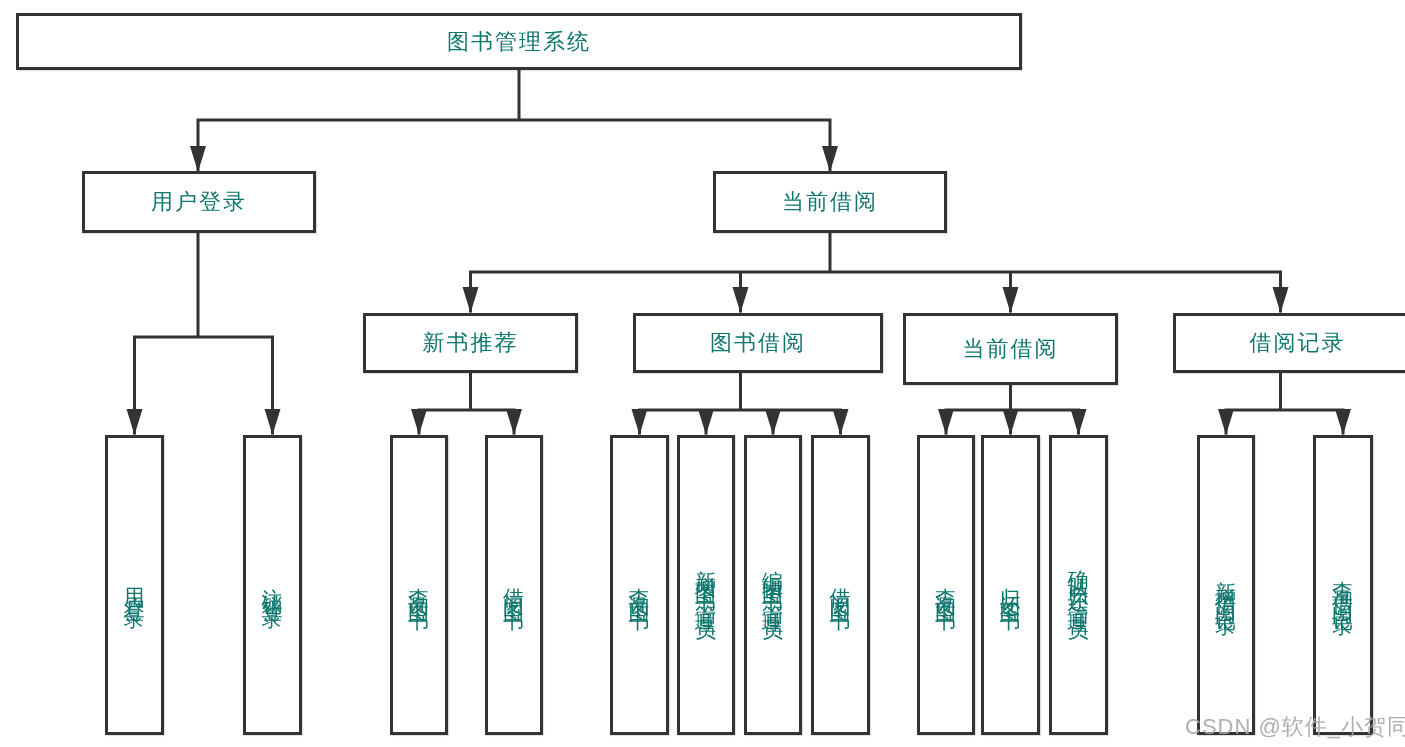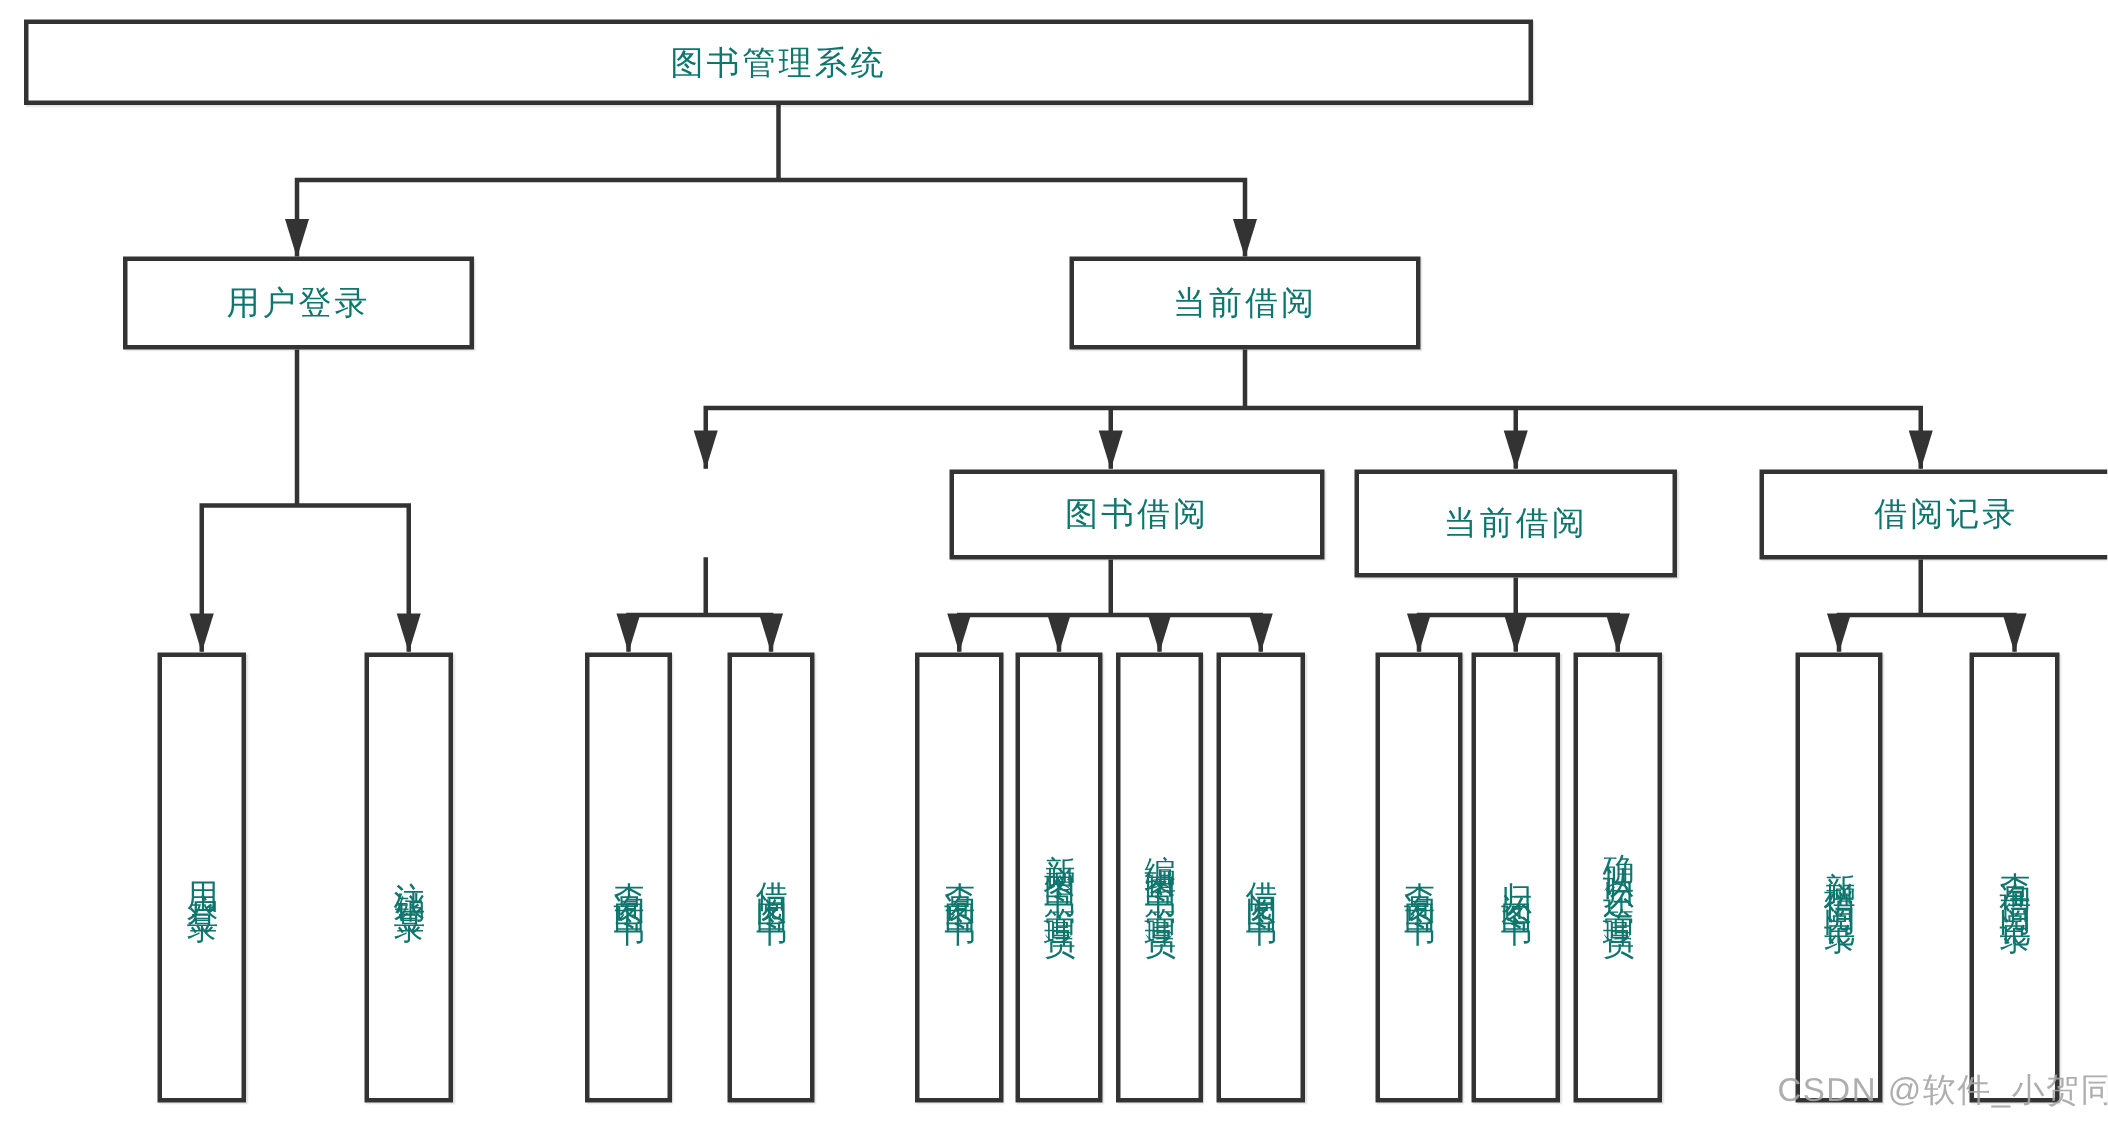--- a/index.html
+++ b/index.html
@@ -88,20 +88,23 @@
     <span class="lbl">图书管理系统</span>
   </div>
 
   <div class="node" style="left:82px;top:171px;width:234px;height:62px">
     <span class="lbl">用户登录</span>
   </div>
   <div class="node" style="left:713px;top:171px;width:234px;height:62px">
     <span class="lbl">当前借阅</span>
   </div>
 
+  <div class="node" style="left:363px;top:313px;width:215px;height:60px">
+    <span class="lbl">新书推荐</span>
+  </div>
   <div class="node" style="left:633px;top:313px;width:250px;height:60px">
     <span class="lbl">图书借阅</span>
   </div>
   <div class="node" style="left:903px;top:313px;width:215px;height:72px">
     <span class="lbl">当前借阅</span>
   </div>
   <div class="node" style="left:1173px;top:313px;width:249px;height:60px">
     <span class="lbl">借阅记录</span>
   </div>
 

